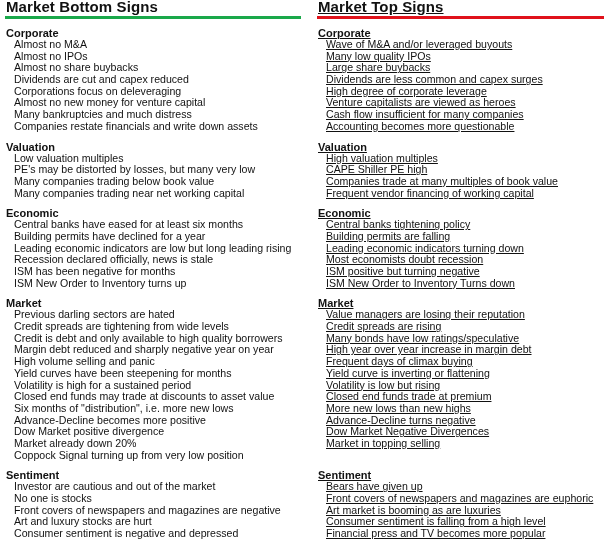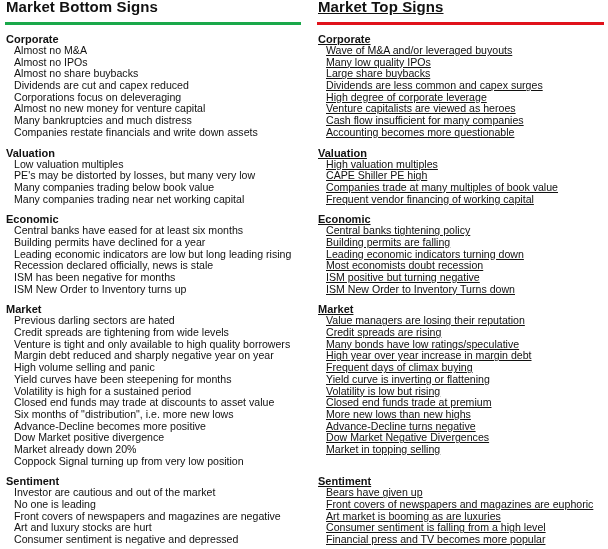--- a/index.html
+++ b/index.html
@@ -5,21 +5,21 @@
   html, body { margin: 0; padding: 0; background: #ffffff; }
   body {
     width: 608px; height: 549px; overflow: hidden; position: relative;
     font-family: "Liberation Sans", sans-serif; color: #111111;
   }
   .col { position: absolute; top: 0; }
   .col-left { left: 5px; width: 296px; }
   .col-right { left: 317px; width: 287px; text-decoration: underline; }
   .col-title {
     font-weight: bold; font-size: 15px; line-height: 14px;
-    height: 22px; padding-left: 1px; letter-spacing: 0.1px;
+    height: 16px; padding-left: 1px; letter-spacing: 0.1px;
   }
   .rule { height: 3px; margin-top: 0px; margin-bottom: 1px; }
   .section { margin-bottom: 7px; }
   .sec-head { font-weight: bold; font-size: 11px; line-height: 12px; height: 12px; padding-left: 1px; margin-top: 8px; }
   .item { font-size: 10.6px; line-height: 11.7px; height: 11.7px; padding-left: 9px; white-space: nowrap; }
 </style>
 </head>
 <body>
 
 <div class="col col-left">
@@ -50,36 +50,36 @@
         <div class="item">Building permits have declined for a year</div>
         <div class="item">Leading economic indicators are low but long leading rising</div>
         <div class="item">Recession declared officially, news is stale</div>
         <div class="item">ISM has been negative for months</div>
         <div class="item">ISM New Order to Inventory turns up</div>
       </div>
       <div class="section">
         <div class="sec-head">Market</div>
         <div class="item">Previous darling sectors are hated</div>
         <div class="item">Credit spreads are tightening from wide levels</div>
-        <div class="item">Venture is tight and only available to high quality borrowers</div>
+        <div class="item">Credit is debt and only available to high quality borrowers</div>
         <div class="item">Margin debt reduced and sharply negative year on year</div>
         <div class="item">High volume selling and panic</div>
         <div class="item">Yield curves have been steepening for months</div>
         <div class="item">Volatility is high for a sustained period</div>
         <div class="item">Closed end funds may trade at discounts to asset value</div>
         <div class="item">Six months of "distribution", i.e. more new lows</div>
         <div class="item">Advance-Decline becomes more positive</div>
         <div class="item">Dow Market positive divergence</div>
         <div class="item">Market already down 20%</div>
         <div class="item">Coppock Signal turning up from very low position</div>
       </div>
       <div class="section">
         <div class="sec-head">Sentiment</div>
         <div class="item">Investor are cautious and out of the market</div>
-        <div class="item">No one is leading</div>
+        <div class="item">No one is stocks</div>
         <div class="item">Front covers of newspapers and magazines are negative</div>
         <div class="item">Art and luxury stocks are hurt</div>
         <div class="item">Consumer sentiment is negative and depressed</div>
       </div>
     </div>
 </div>
 
 <div class="col col-right">
   <div class="col-title">Market Top Signs</div>
   <div class="rule" style="background:#e0121b"></div>

